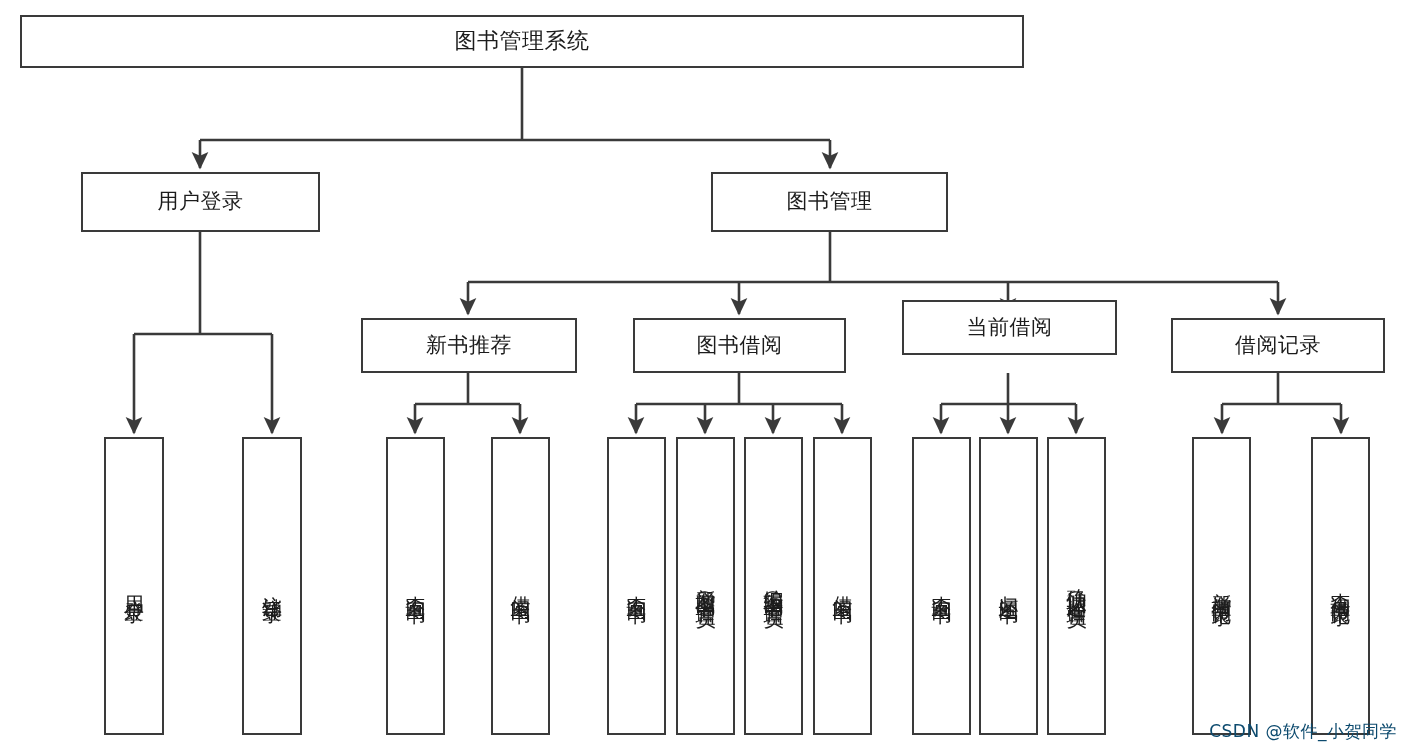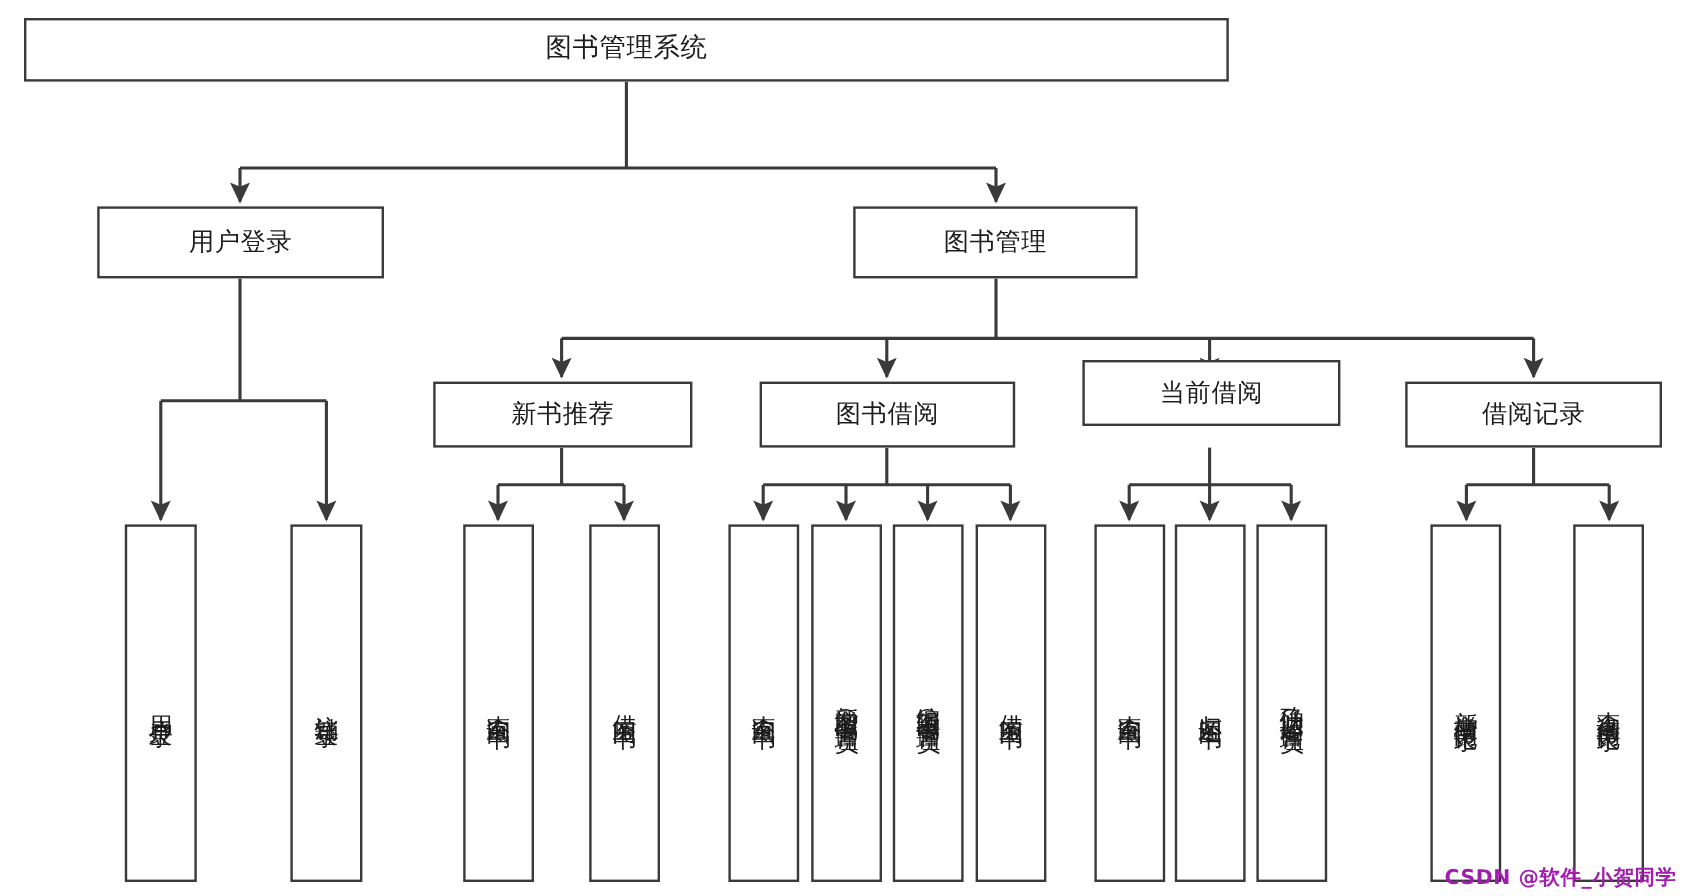--- a/index.html
+++ b/index.html
@@ -60,26 +60,25 @@
     white-space: pre;
   }
   .node.title .node-label {
     font-size: 22px;
   }
   #watermark {
     position: absolute;
     right: 8px;
     bottom: 4px;
     font-size: 17px;
-    color: #a21caf;
+    color: #0c4a6e;
     letter-spacing: 0.5px;
     z-index: 5;
     user-select: none;
     white-space: pre;
-    font-weight: bold;
   }
 </style>
 </head>
 <body>
 
 <div id="canvas">
 
   <svg id="edges" viewBox="0 0 1405 747" xmlns="http://www.w3.org/2000/svg">
     <defs>
       <marker id="arrow" viewBox="0 0 12 12" refX="10.5" refY="6" markerWidth="7" markerHeight="7" orient="auto-start-reverse">

